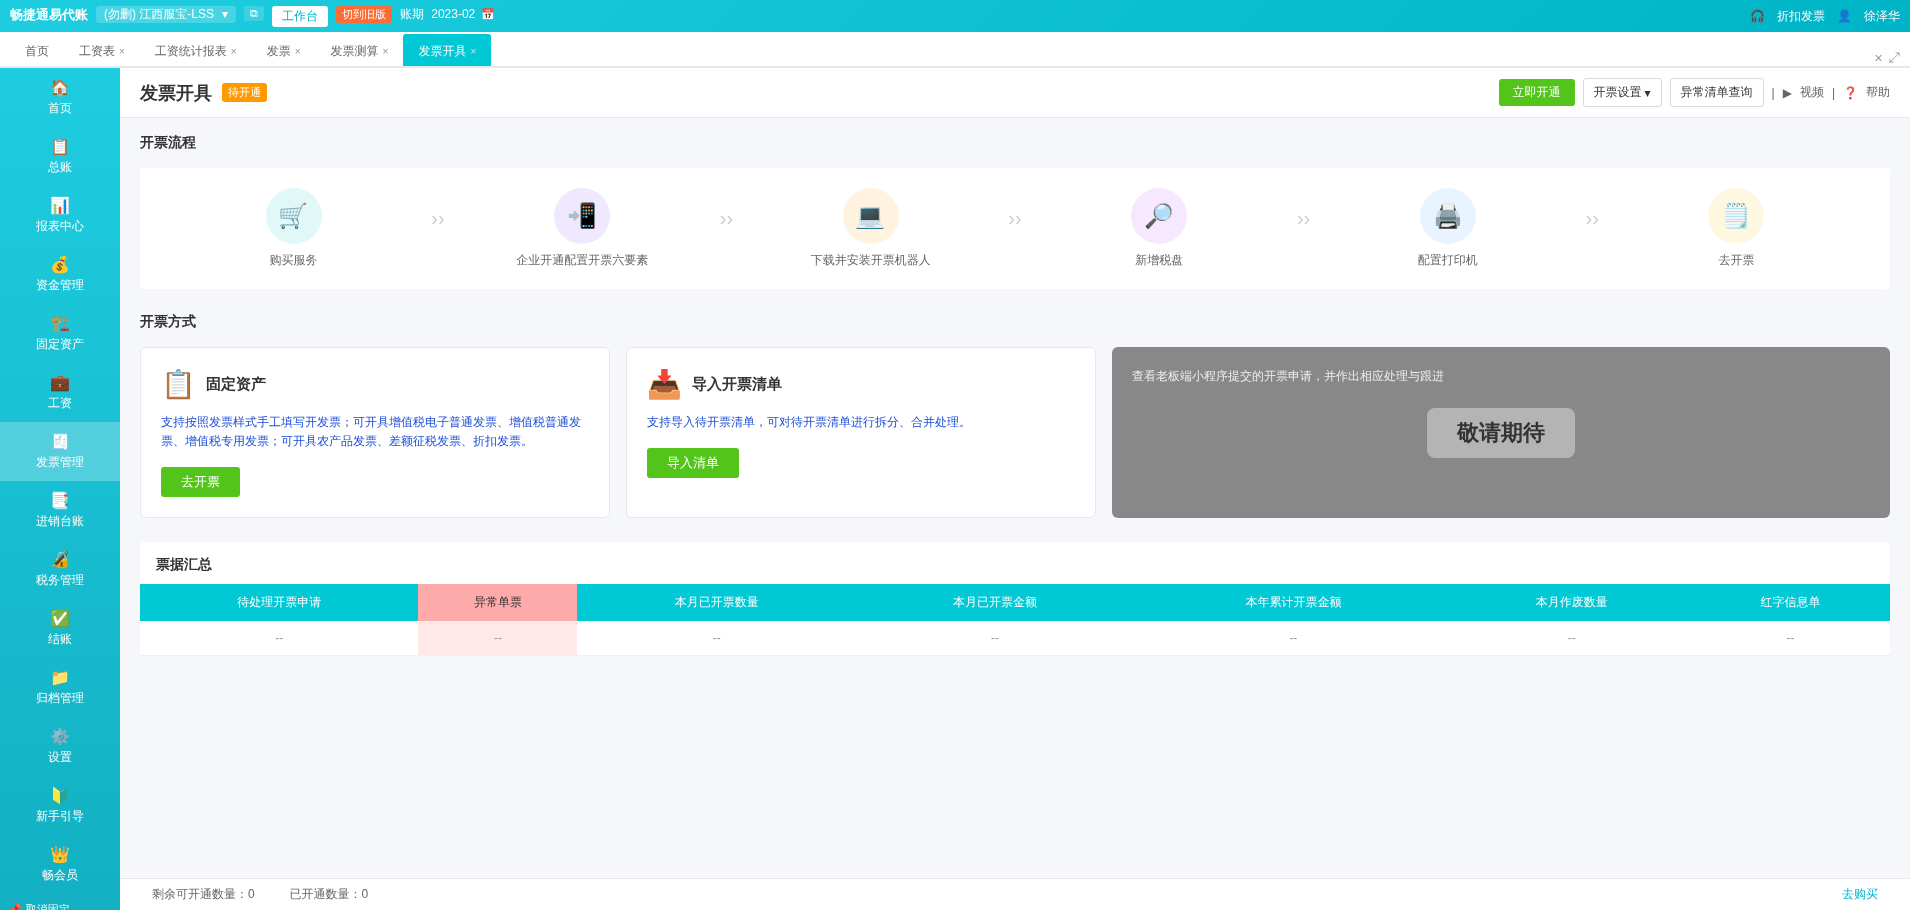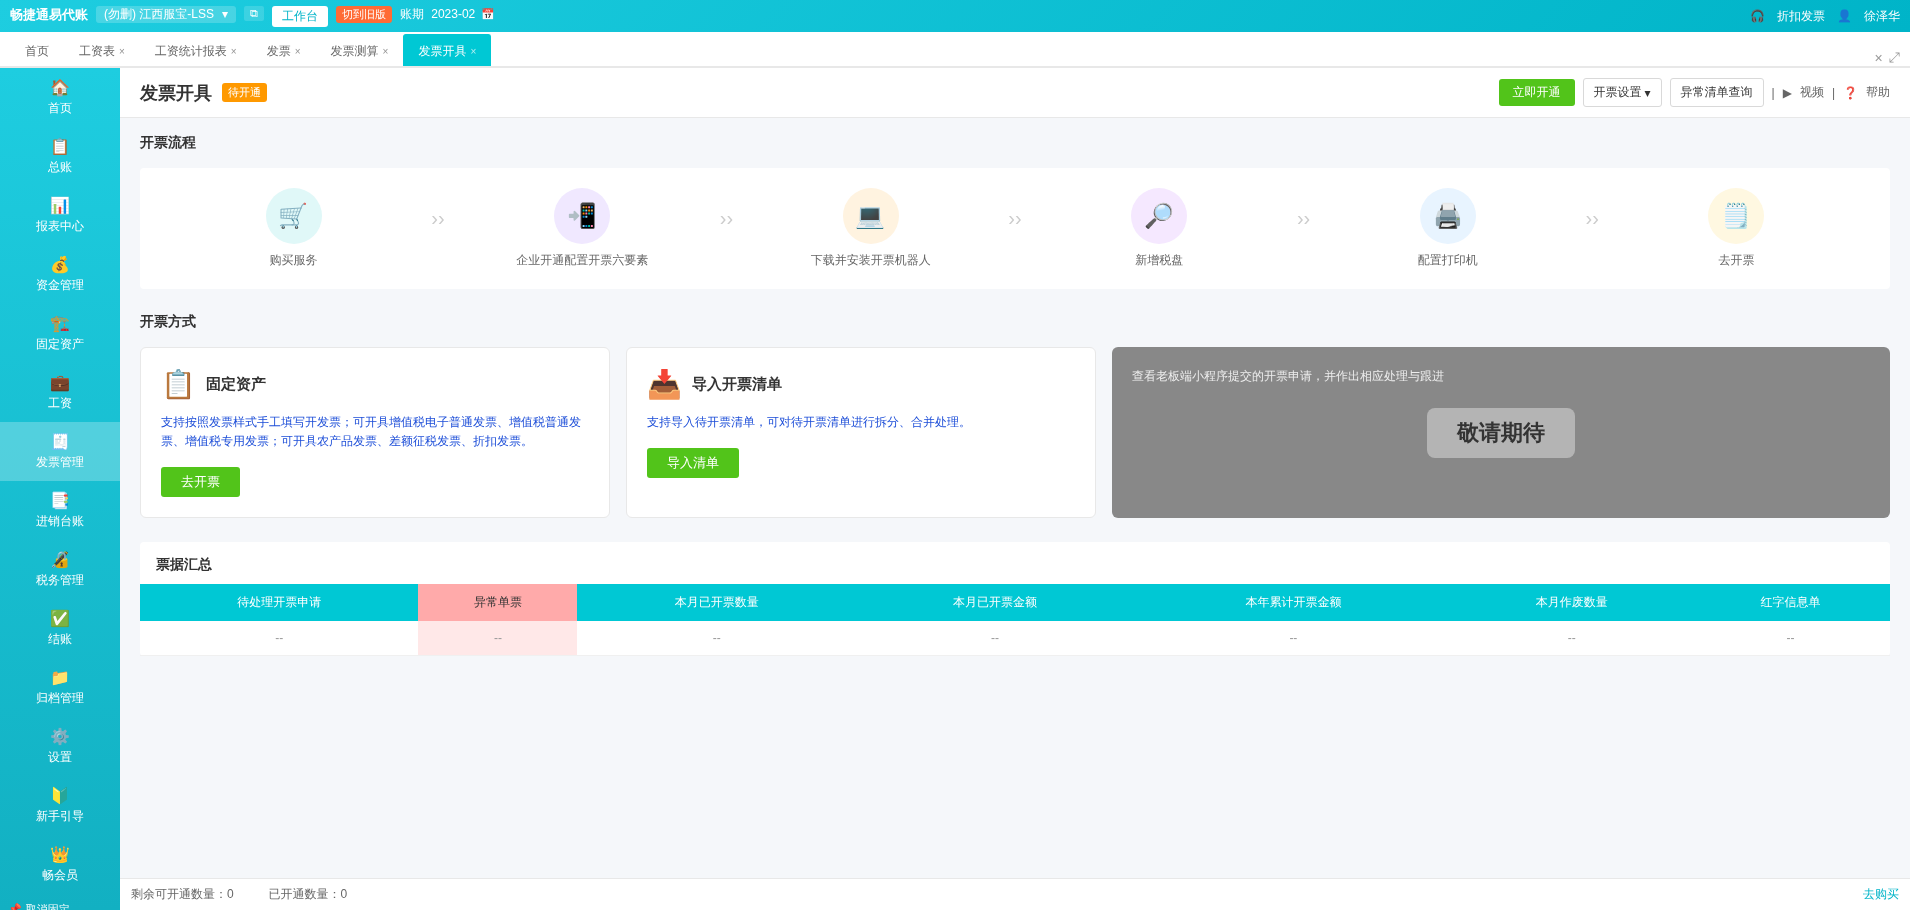--- a/index.html
+++ b/index.html
@@ -274,21 +274,21 @@
       position: absolute;
       bottom: 0;
       left: 0;
       right: 0;
       height: 32px;
       background: white;
       border-top: 1px solid #e8e8e8;
       display: flex;
       align-items: center;
       justify-content: space-between;
-      padding: 0 11px;
+      padding: 0 32px;
       font-size: 12px;
       color: #666;
     }
     .bottom-link { color: #00b4c8; cursor: pointer; }
 
     
     .window-controls { display: flex; align-items: center; gap: 6px; font-size: 14px; color: #999; cursor: pointer; }
 
     
     .icon-teal { background: #e0f8f8; }

